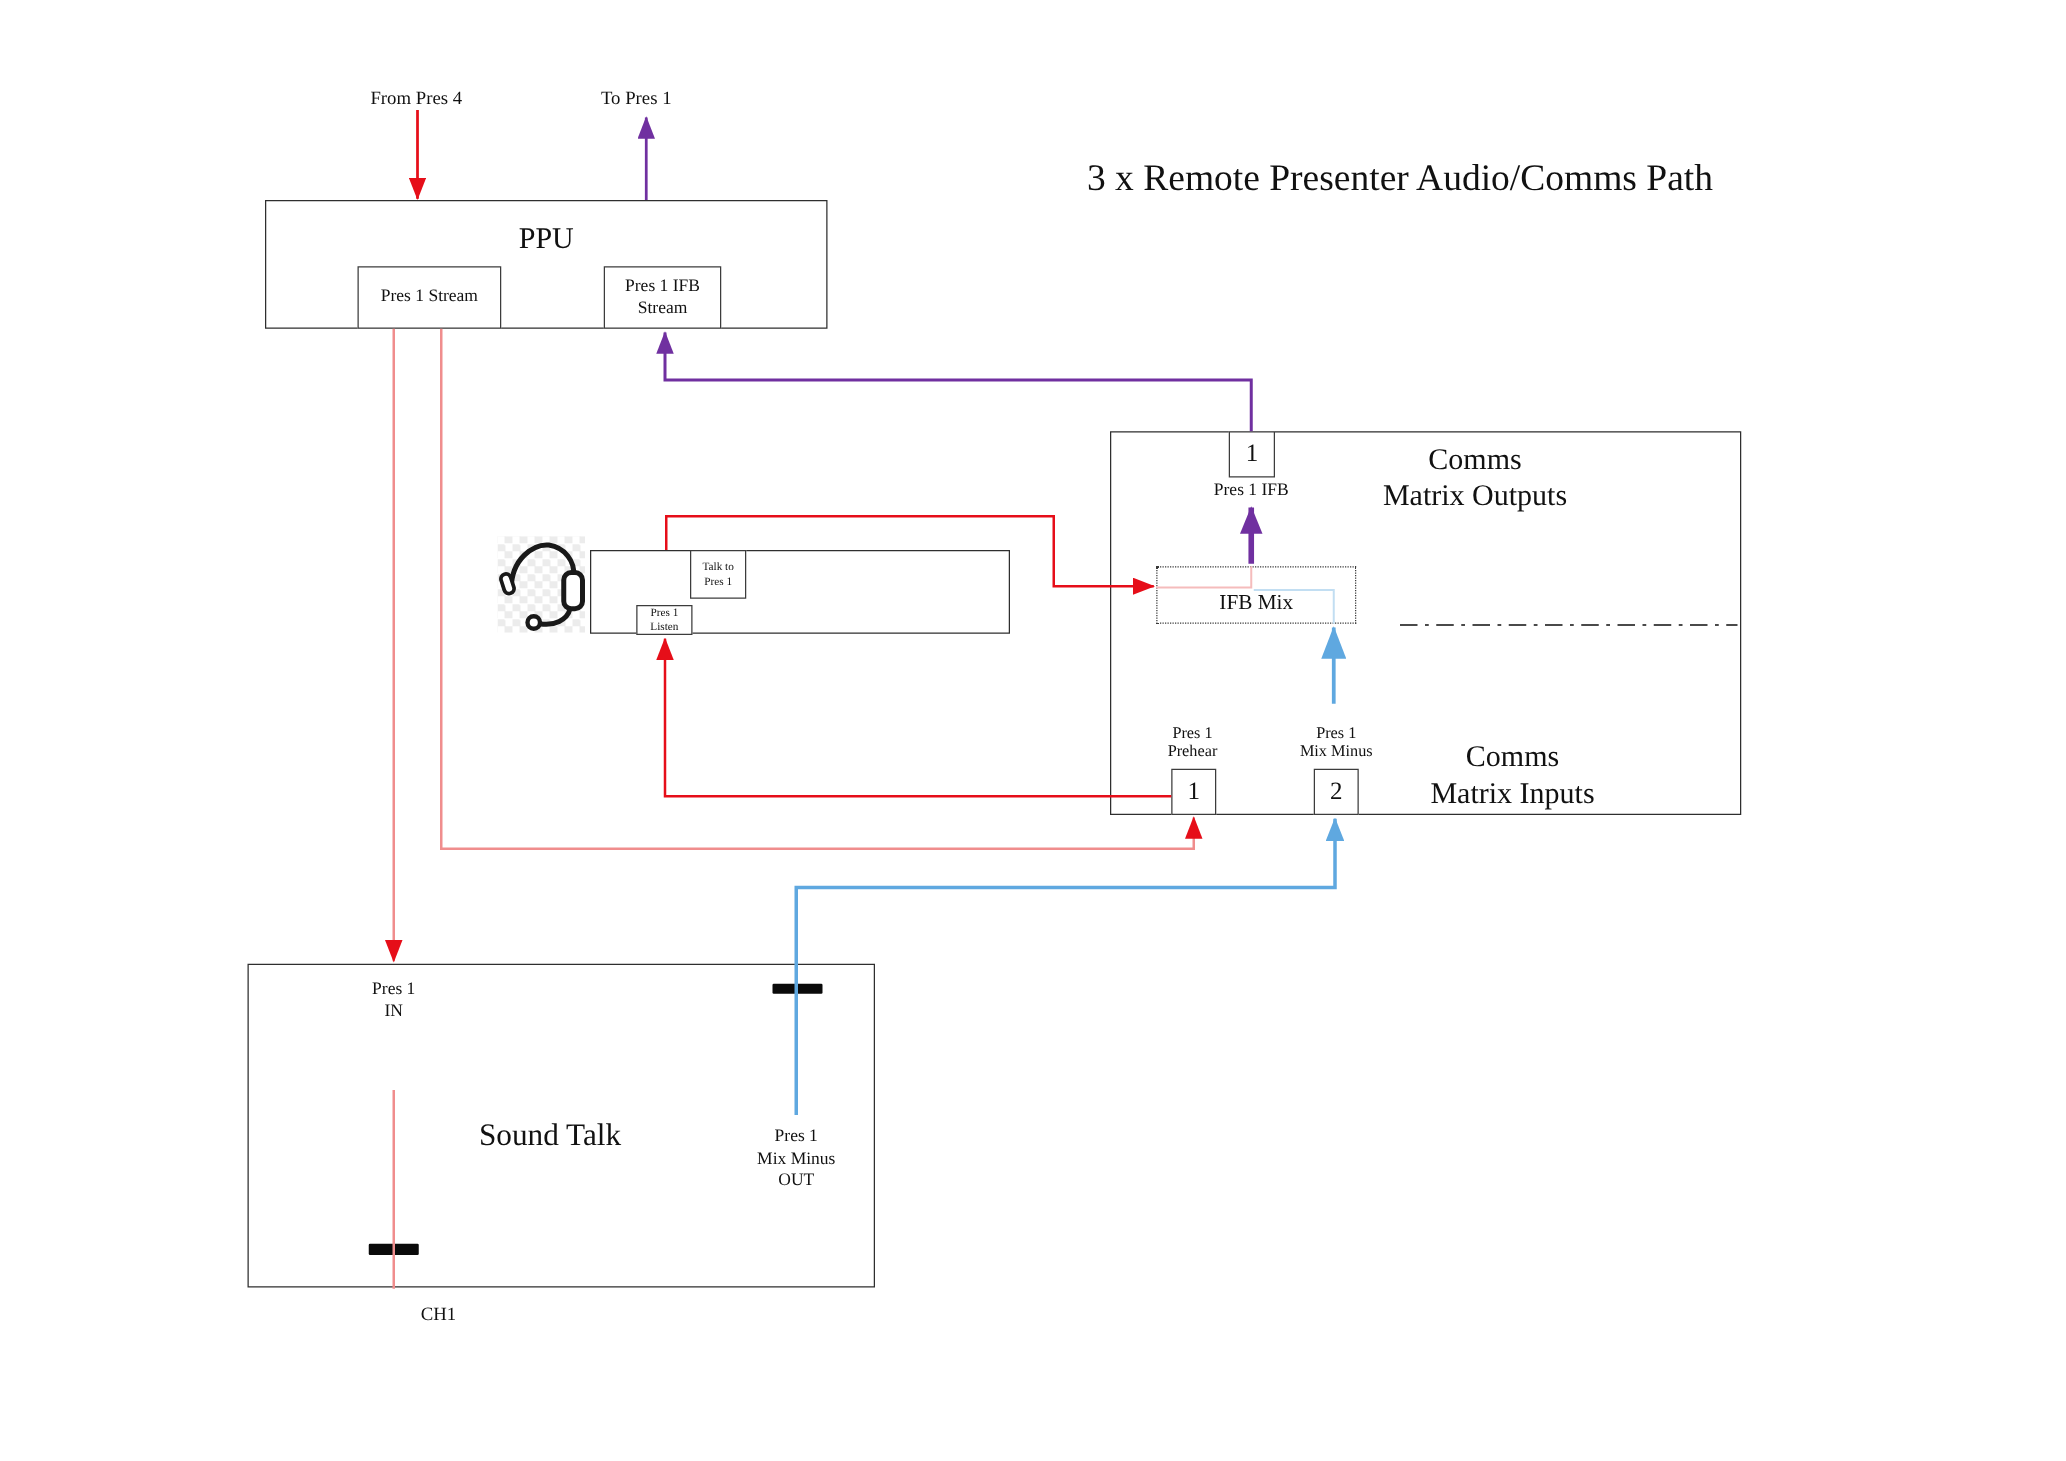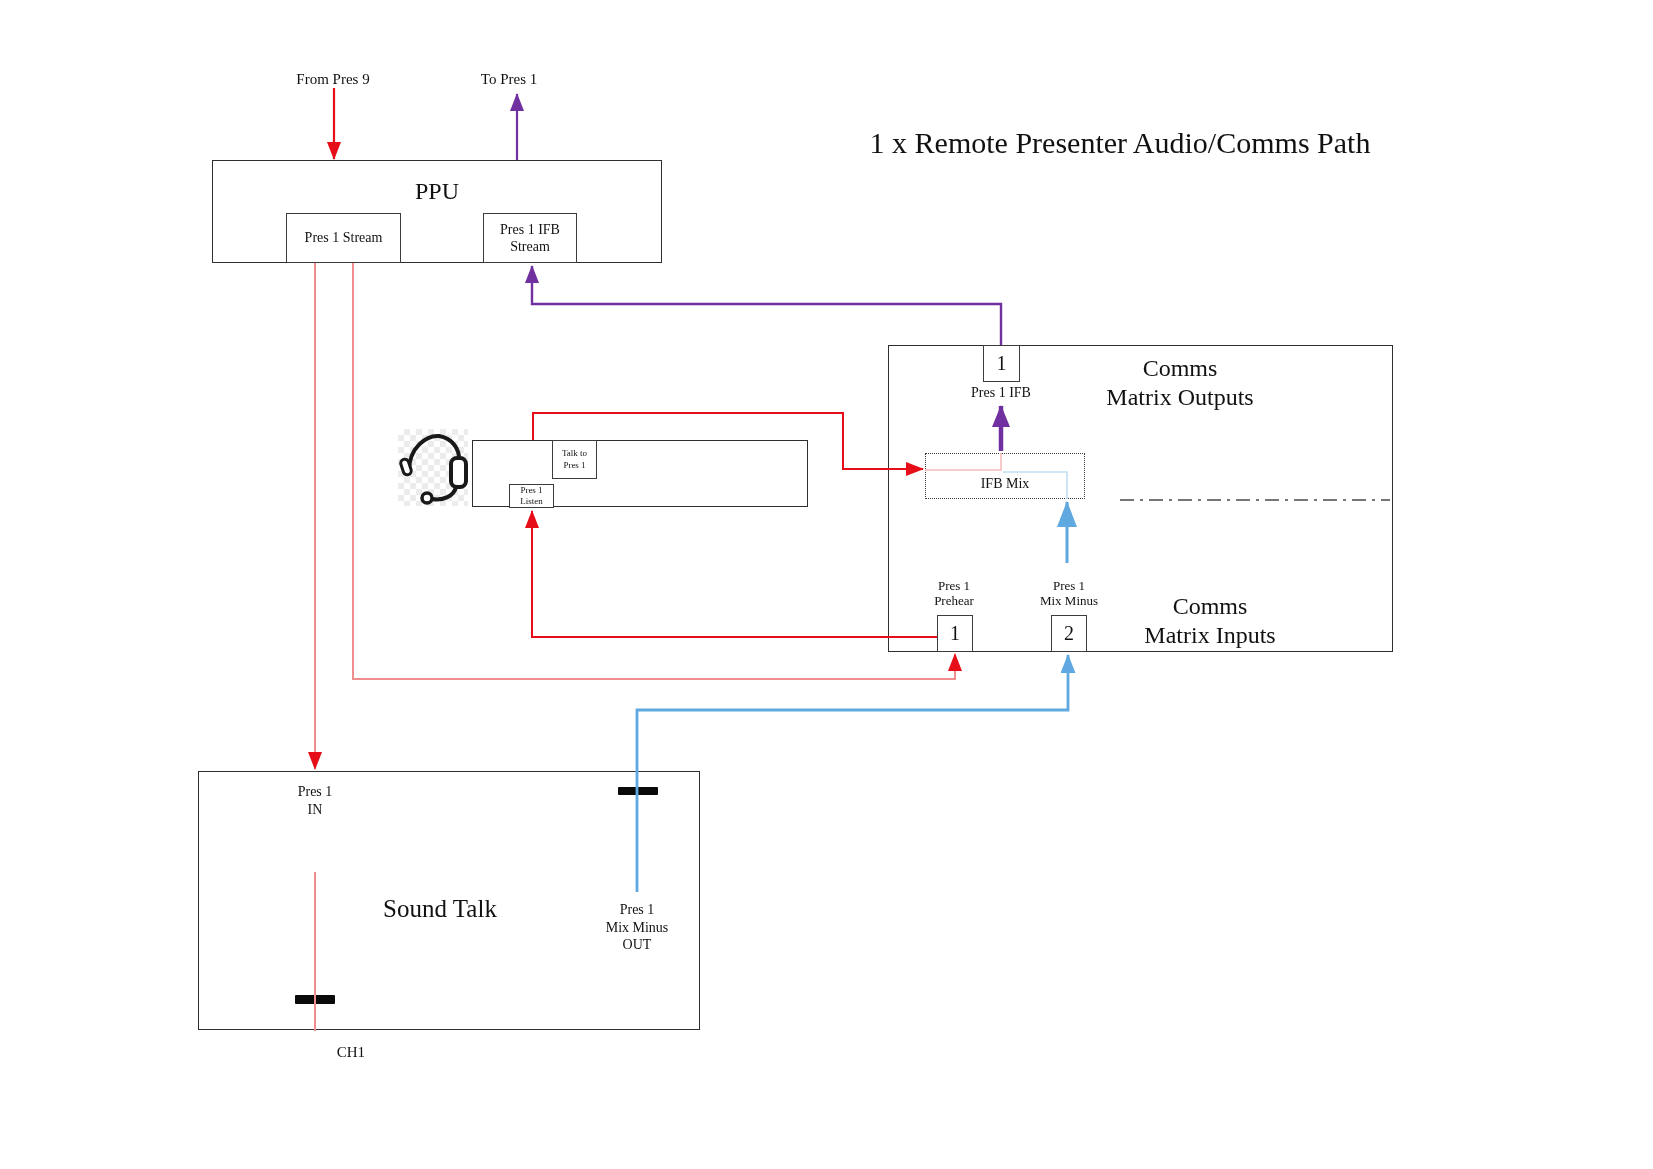--- a/index.html
+++ b/index.html
@@ -20,23 +20,23 @@
   .checker{
     background-image:conic-gradient(#ececec 25%,#ffffff 25% 50%,#ececec 50% 75%,#ffffff 75%);
     background-size:12px 12px;
   }
 </style>
 </head>
 <body>
 
 <div class="canvas">
 
-  <div class="lbl" style="left:795px;top:124px;width:650px;font-size:30px;">1 x Remote Presenter Audio/Comms Path</div>
+  <div class="lbl" style="left:795px;top:124px;width:650px;font-size:30px;">3 x Remote Presenter Audio/Comms Path</div>
 
-  <div class="lbl" style="left:273px;top:70px;width:120px;font-size:15px;">From Pres 9</div>
+  <div class="lbl" style="left:273px;top:70px;width:120px;font-size:15px;">From Pres 4</div>
   <div class="lbl" style="left:449px;top:70px;width:120px;font-size:15px;">To Pres 1</div>
 
   <div class="box" style="left:212px;top:160px;width:450px;height:103px;"></div>
   <div class="lbl" style="left:212px;top:176px;width:450px;font-size:24px;">PPU</div>
   <div class="subbox" style="left:286px;top:213px;width:115px;height:50px;font-size:14px;">
     <span class="lbl" style="position:static;">Pres 1 Stream</span>
   </div>
   <div class="subbox" style="left:483px;top:213px;width:94px;height:50px;font-size:14px;">
     <span class="lbl" style="position:static;">Pres 1 IFB
 Stream</span>
@@ -46,21 +46,21 @@
   <div class="lbl" style="left:1040px;top:354px;width:280px;font-size:24px;line-height:1.2;">Comms
 Matrix Outputs</div>
   <div class="lbl" style="left:1070px;top:592px;width:280px;font-size:24px;line-height:1.2;">Comms
 Matrix Inputs</div>
 
   <div class="subbox portnum" style="left:983px;top:345px;width:37px;height:37px;">
     <span>1</span>
   </div>
   <div class="lbl" style="left:941px;top:384px;width:120px;font-size:14px;">Pres 1 IFB</div>
 
-  <div class="dotted" style="left:925px;top:453px;width:160px;height:46px;font-size:14px;padding-bottom:6px;">
+  <div class="dotted" style="left:925px;top:453px;width:160px;height:46px;font-size:17px;padding-bottom:6px;">
     <span>IFB Mix</span>
   </div>
 
   <div class="lbl" style="left:894px;top:578px;width:120px;font-size:13px;line-height:1.18;">Pres 1
 Prehear</div>
   <div class="lbl" style="left:1009px;top:578px;width:120px;font-size:13px;line-height:1.18;">Pres 1
 Mix Minus</div>
   <div class="subbox portnum" style="left:937px;top:615px;width:36px;height:37px;">
     <span>1</span>
   </div>

